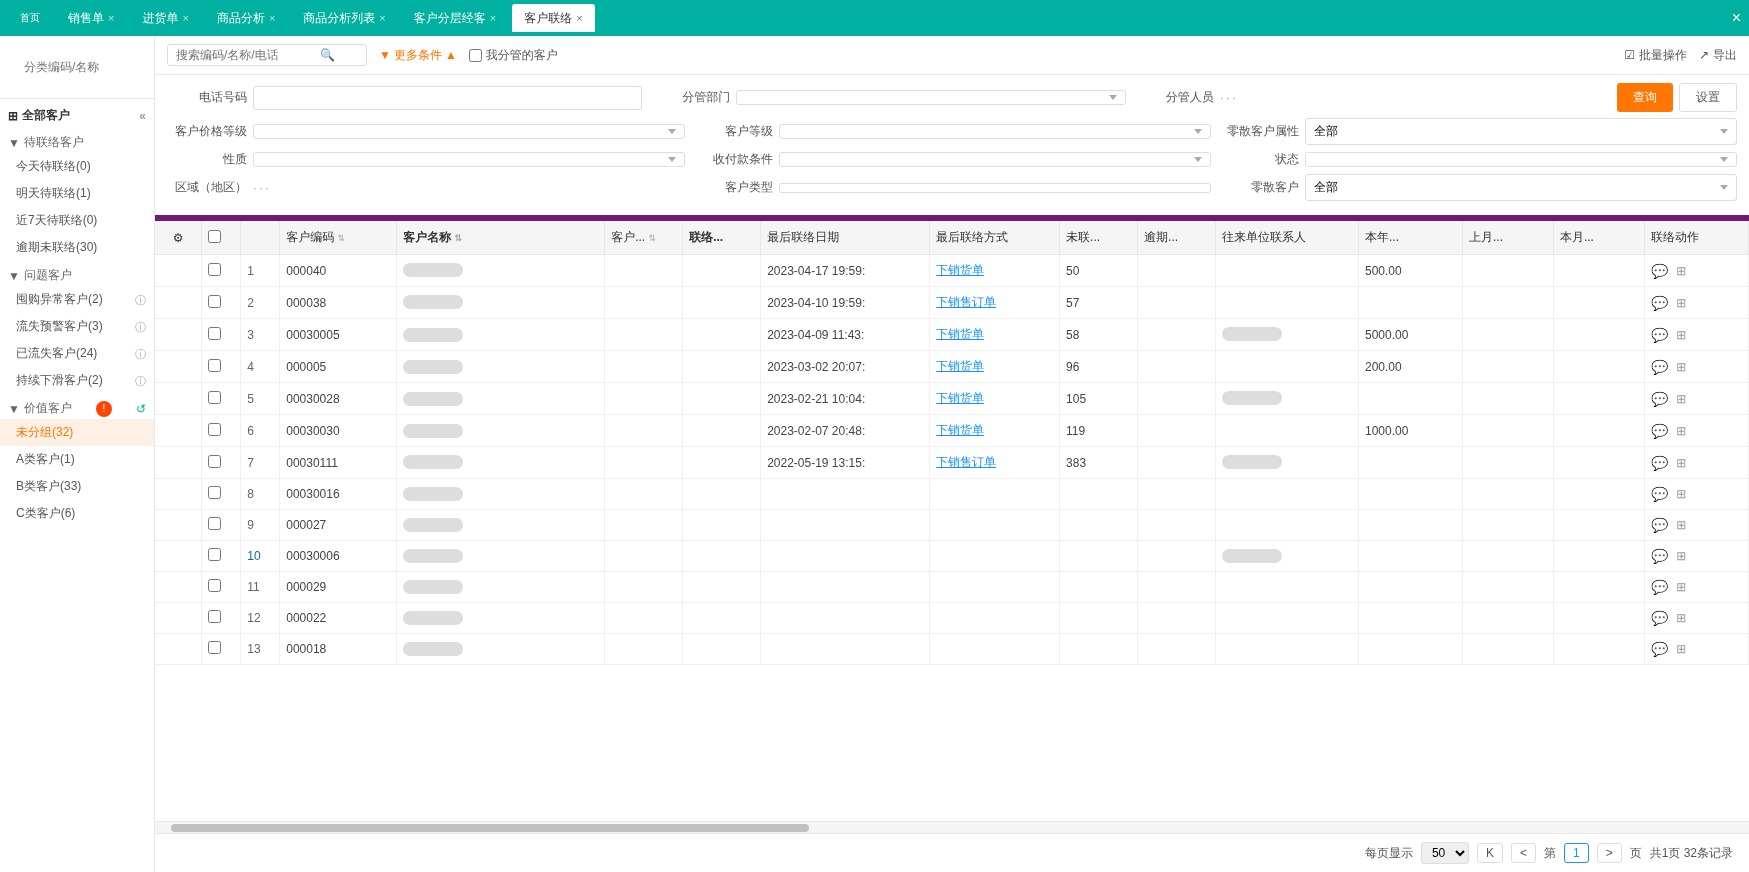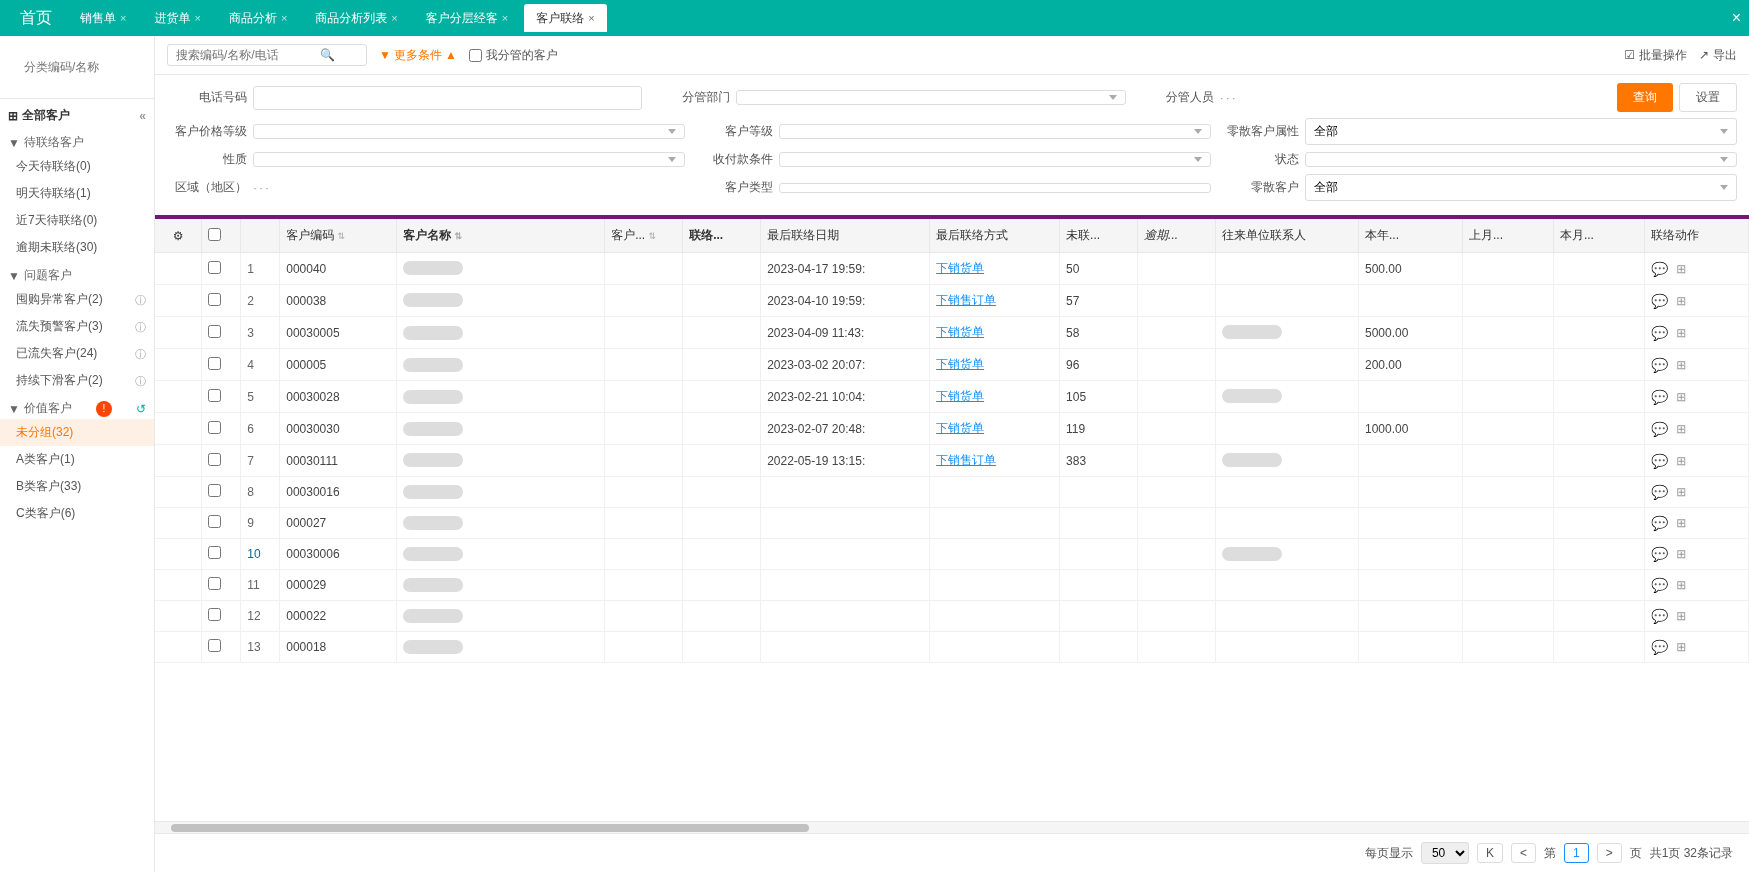--- a/index.html
+++ b/index.html
@@ -28,21 +28,21 @@
     .top-nav .nav-item.active {
       background: #fff;
       color: #333;
     }
     .top-nav .nav-item .close-icon {
       font-size: 11px;
       opacity: 0.7;
     }
     .top-nav .nav-home {
       color: #fff;
-      font-size: 16px;
+      font-size: 10px;
       padding: 0 12px;
       cursor: pointer;
     }
     .top-nav .nav-close {
       margin-left: auto;
       color: #fff;
       cursor: pointer;
       font-size: 16px;
     }
 
@@ -166,21 +166,21 @@
       display: flex;
       align-items: center;
       gap: 4px;
       color: #555;
       cursor: pointer;
     }
 
     
     .filter-panel {
       background: #fff;
-      border-bottom: 4px solid #701a75;
+      border-bottom: 6px solid #701a75;
       padding: 8px 12px;
     }
     .filter-row {
       display: flex;
       align-items: center;
       gap: 8px;
       margin-bottom: 6px;
     }
     .filter-field {
       display: flex;
@@ -602,21 +602,21 @@
             <th style="width:60px;">
               <span>客户...</span>
               <span style="font-size:9px;color:#aaa;">⇅</span>
             </th>
             <th style="width:60px;font-weight:bold;">
               <span>联络...</span>
             </th>
             <th style="width:130px;">最后联络日期</th>
             <th style="width:100px;">最后联络方式</th>
             <th style="width:60px;">未联...</th>
-            <th style="width:60px;font-style:italic;">逾期...</th>
+            <th style="width:60px;">逾期...</th>
             <th style="width:110px;">往来单位联系人</th>
             <th style="width:80px;">本年...</th>
             <th style="width:70px;">上月...</th>
             <th style="width:70px;">本月...</th>
             <th style="width:80px;">联络动作</th>
           </tr>
         </thead>
         <tbody id="table-body">
         <tr>
       <td style="text-align:center;"></td>

